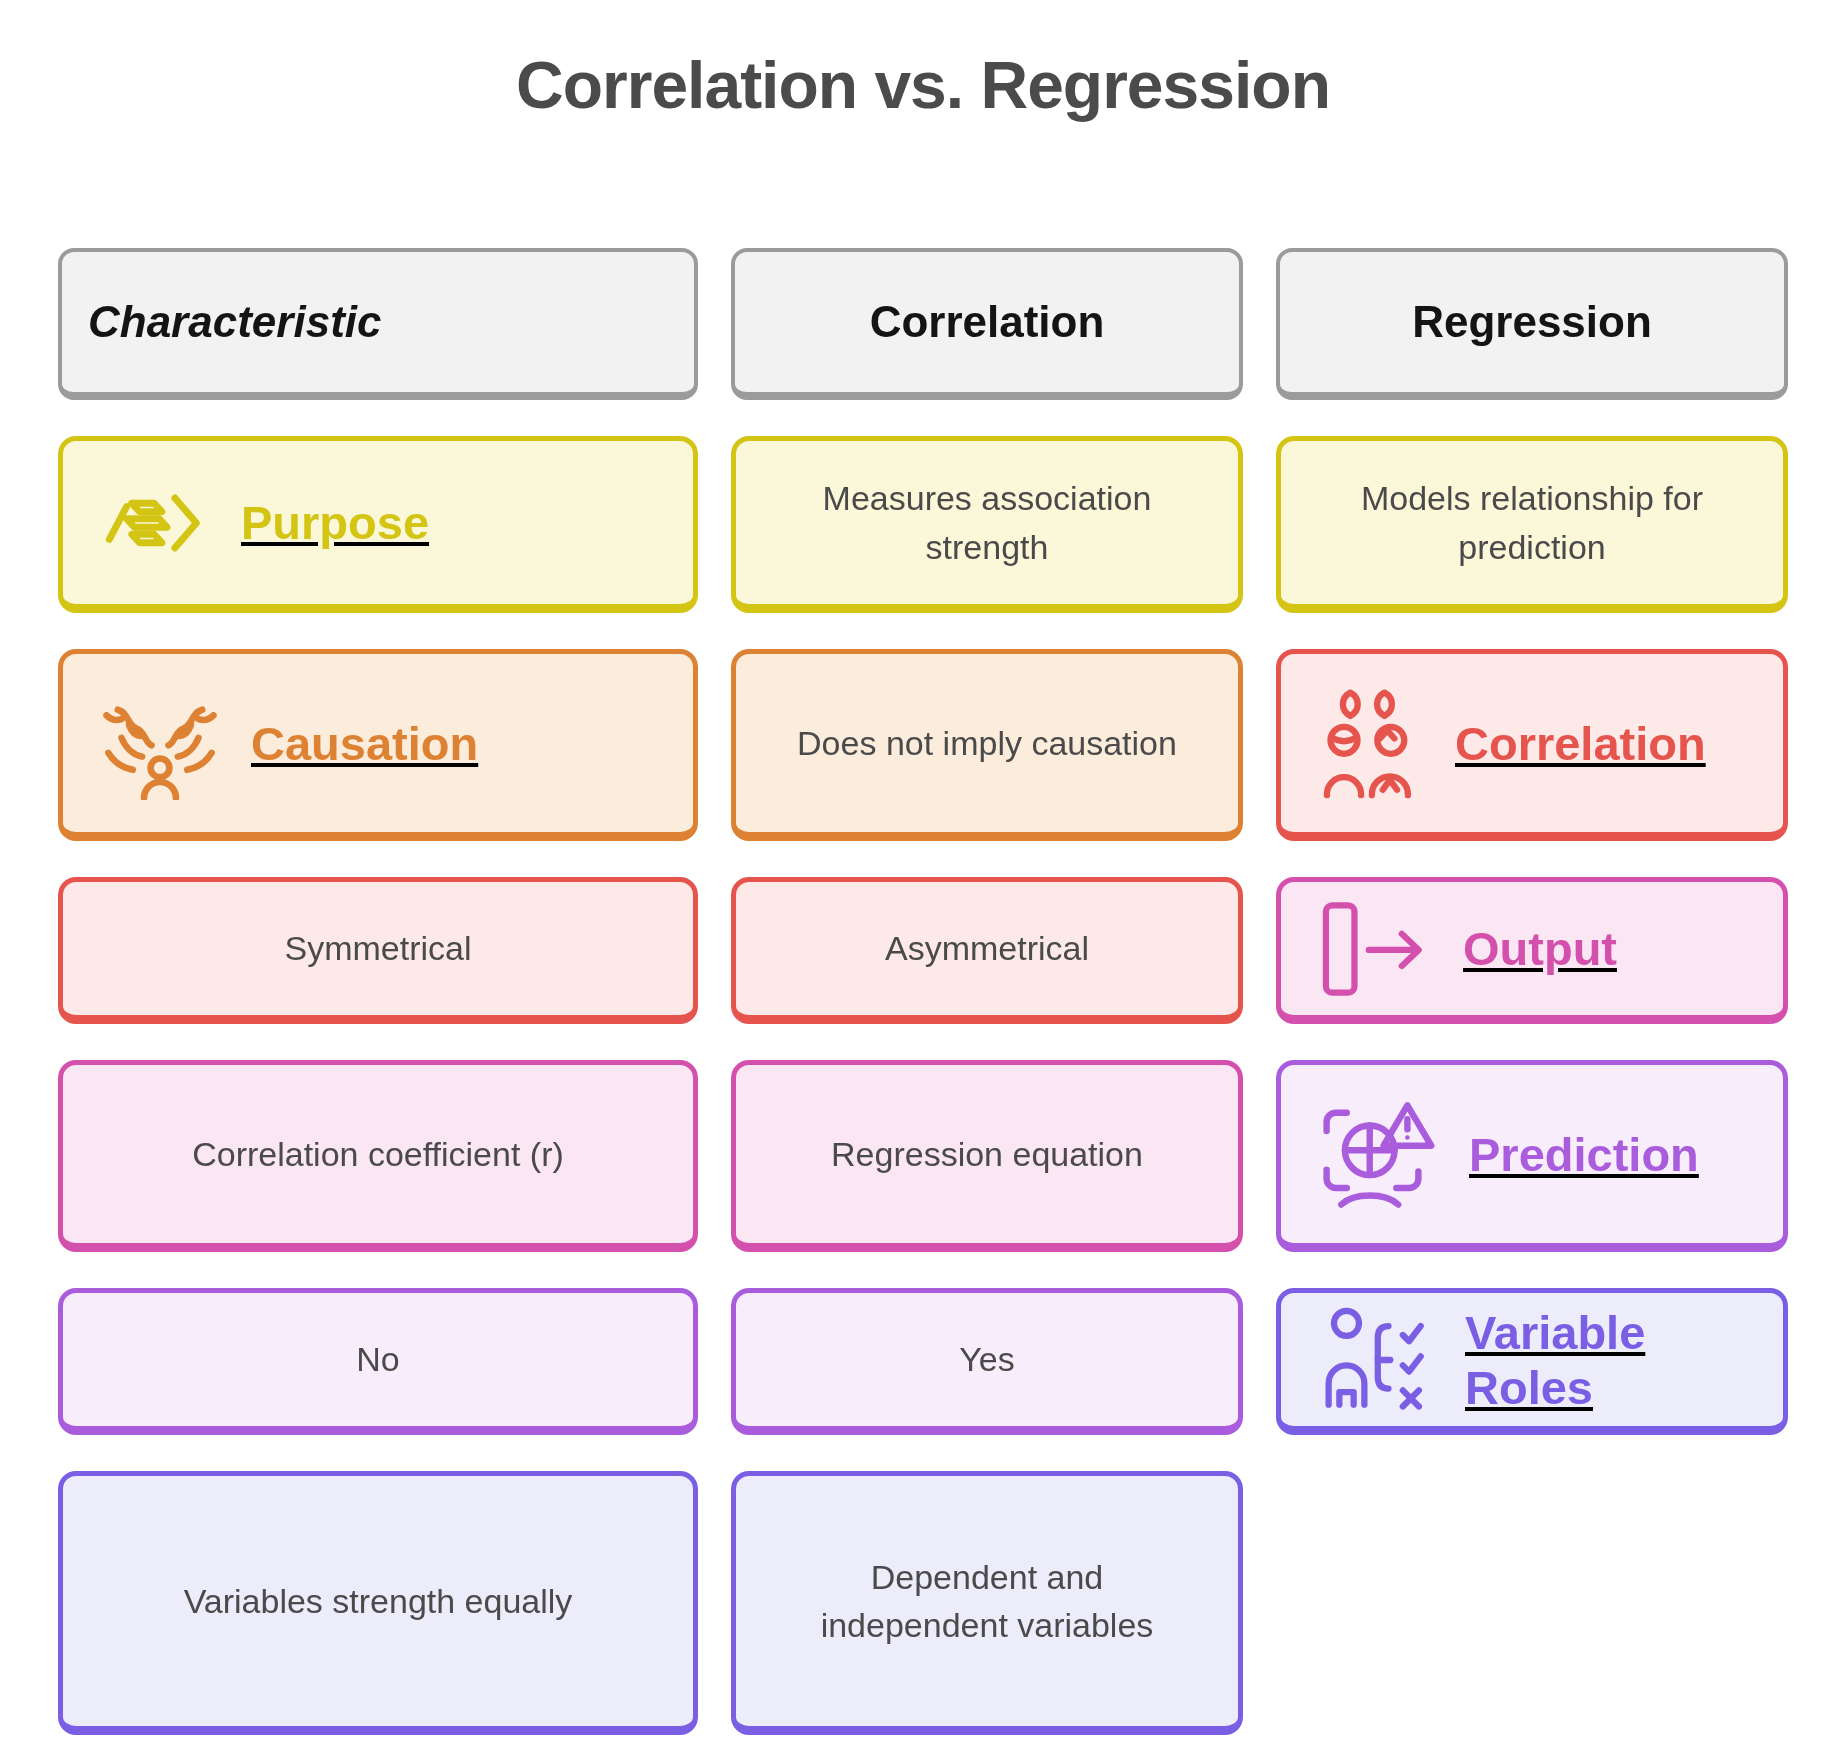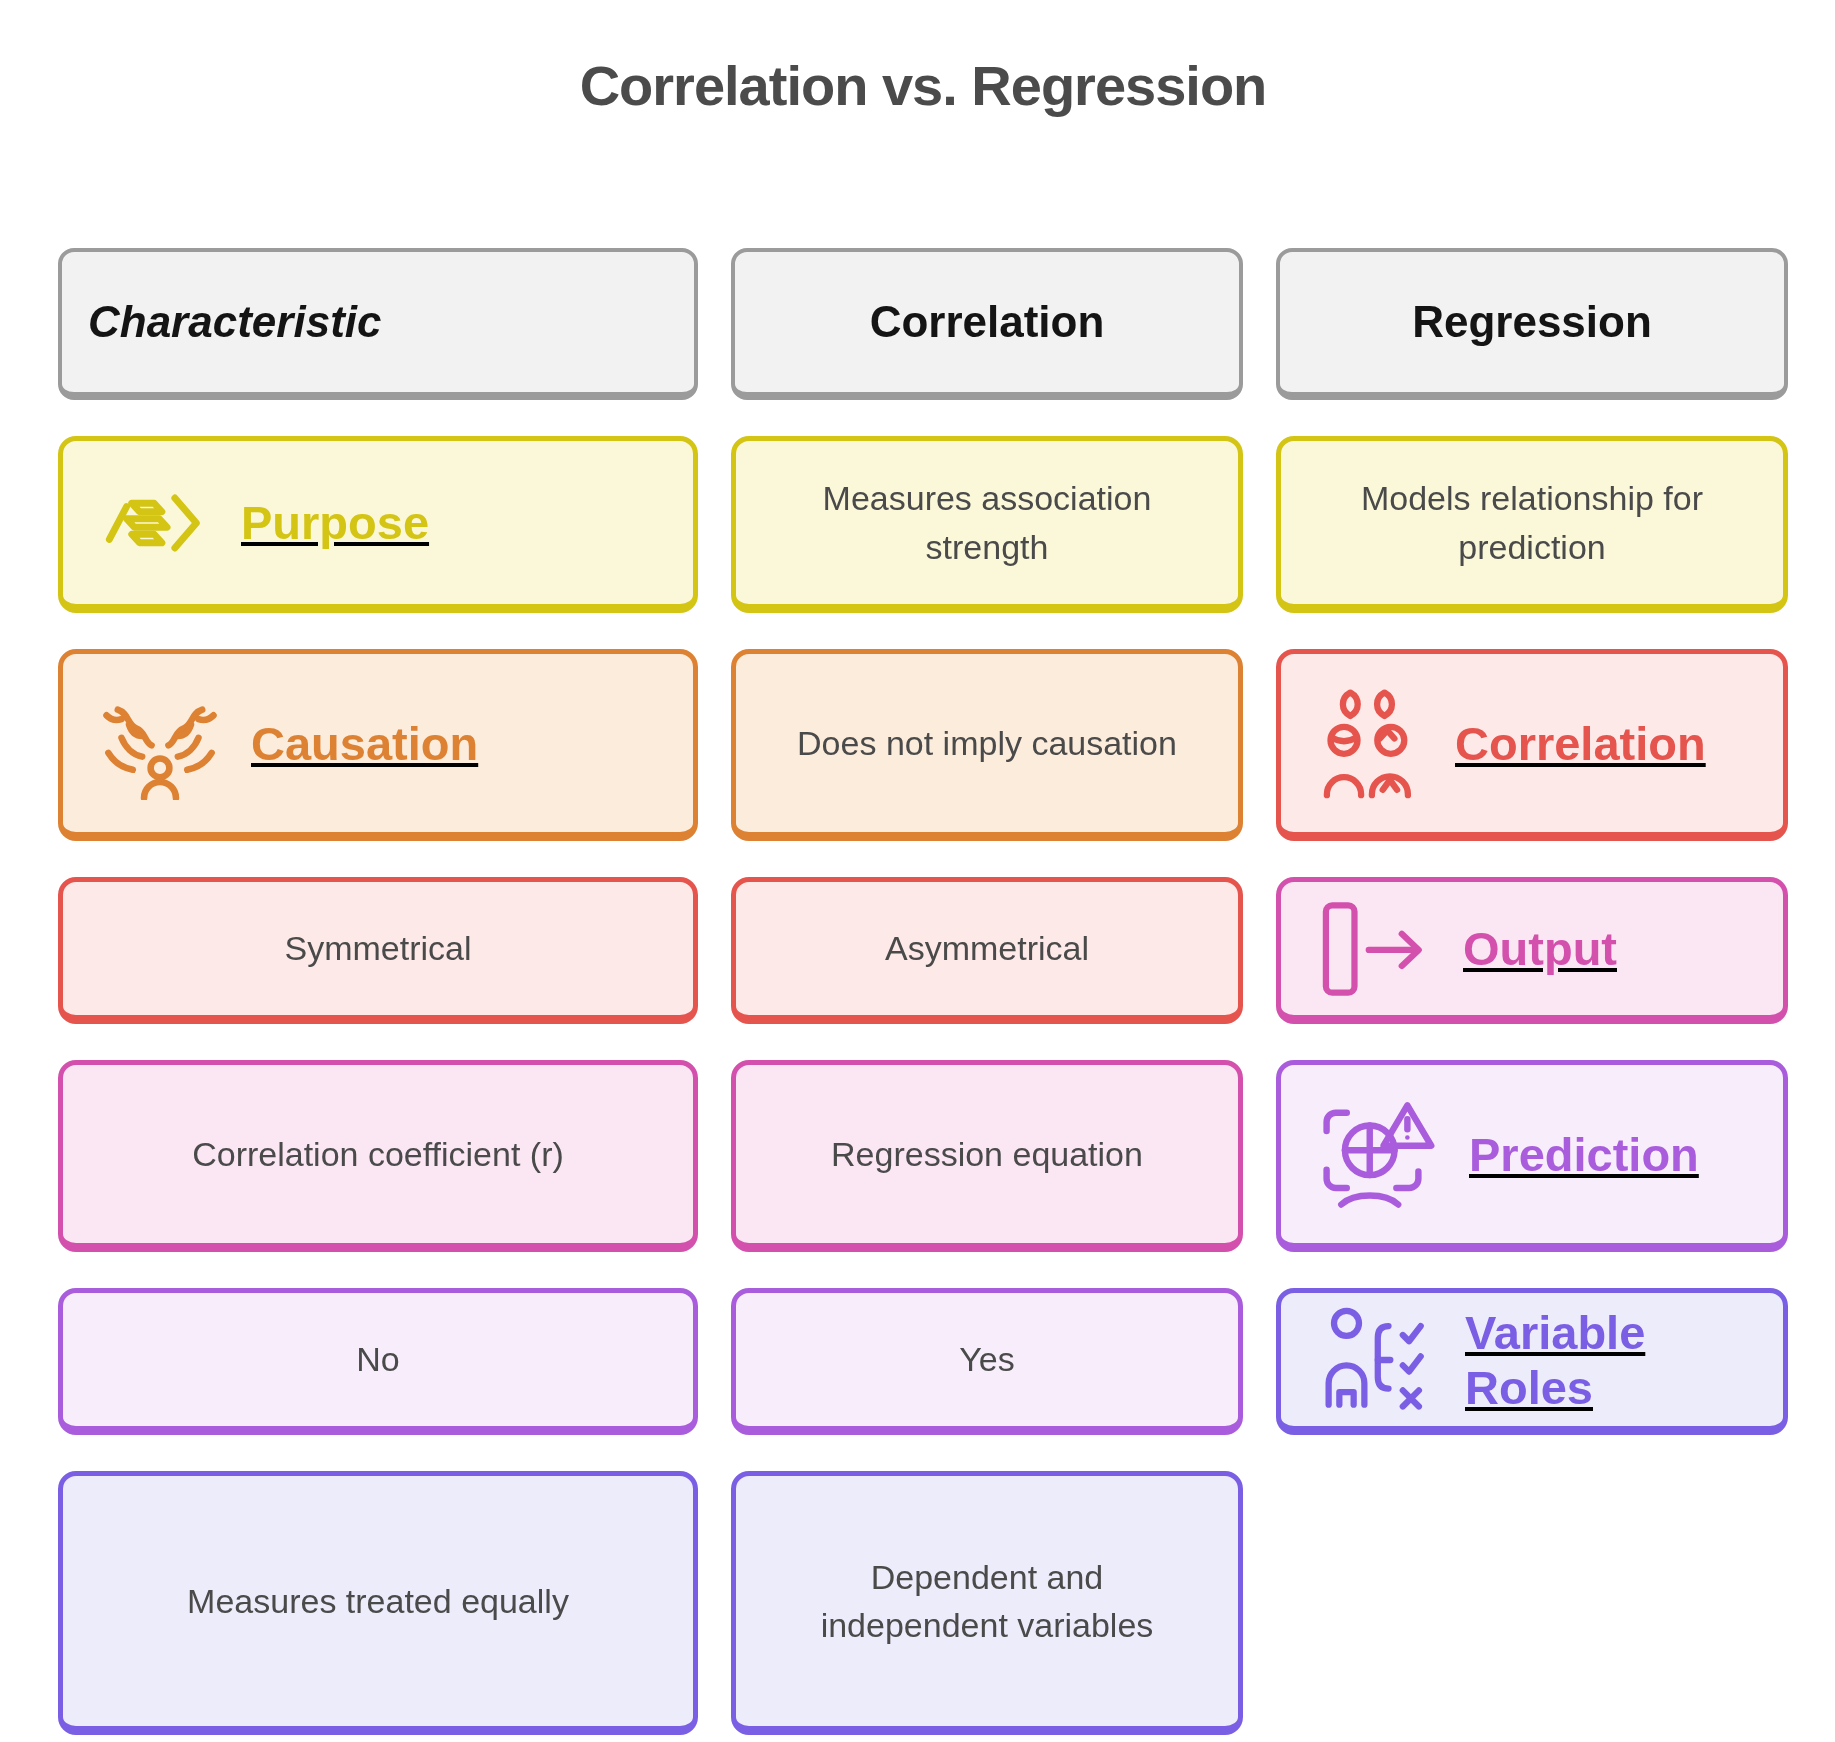--- a/index.html
+++ b/index.html
@@ -5,21 +5,21 @@
   html,body{margin:0;padding:0;}
   body{
     width:1835px;height:1742px;box-sizing:border-box;
     background:var(--c-page-bg,#ffffff);
     padding:30px 47px 0 58px;
     font-family:"Liberation Sans",sans-serif;
     overflow:hidden;
   }
   .page-title{
     margin:0;height:110px;display:flex;align-items:center;justify-content:center;
-    font-size:56px;font-weight:700;letter-spacing:-1px;
+    font-size:66px;font-weight:700;letter-spacing:-1px;
     color:var(--c-title-text,#4b4b4b);
   }
   .grid{
     margin-top:108px;
     display:grid;
     grid-template-columns:640px 512px 512px;
     grid-template-rows:152px 177px 192px 147px 192px 147px 264px;
     column-gap:33px;row-gap:36px;
   }
   .cell{box-sizing:border-box;border-radius:18px;}
@@ -158,16 +158,16 @@
         <path d="M80 28 q-12 0 -12 13 v44 q0 13 12 13"></path>
         <path d="M68 66 h14"></path>
         <path d="M96 38 l7 7 L116 28"></path>
         <path d="M96 72 l7 7 L116 62"></path>
         <path d="M96 100 l18 18"></path>
         <path d="M114 100 l-18 18"></path>
       </svg>
     </span>
     <span class="row-label">Variable Roles</span>
   </div>
-  <div class="cell value-cell" style="--accent: #7a5ee4; --fill: #edecfb;">Measures treated equally</div>
+  <div class="cell value-cell" style="--accent: #7a5ee4; --fill: #edecfb;">Variables strength equally</div>
   <div class="cell value-cell" style="--accent: #7a5ee4; --fill: #edecfb;">Dependent and independent variables</div>
 
 </div>
 
 </body></html>

